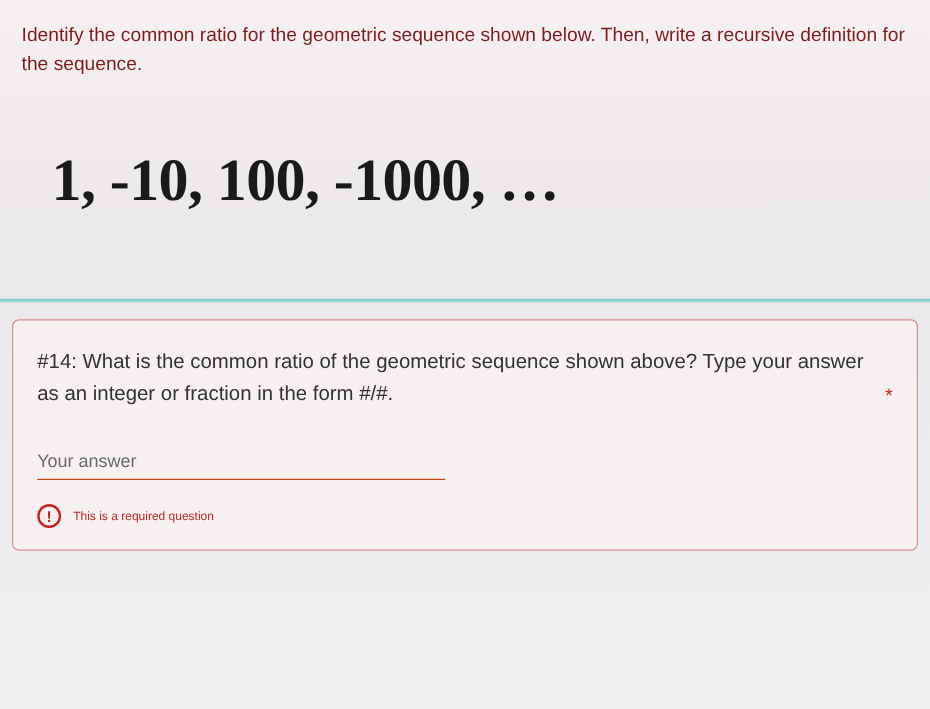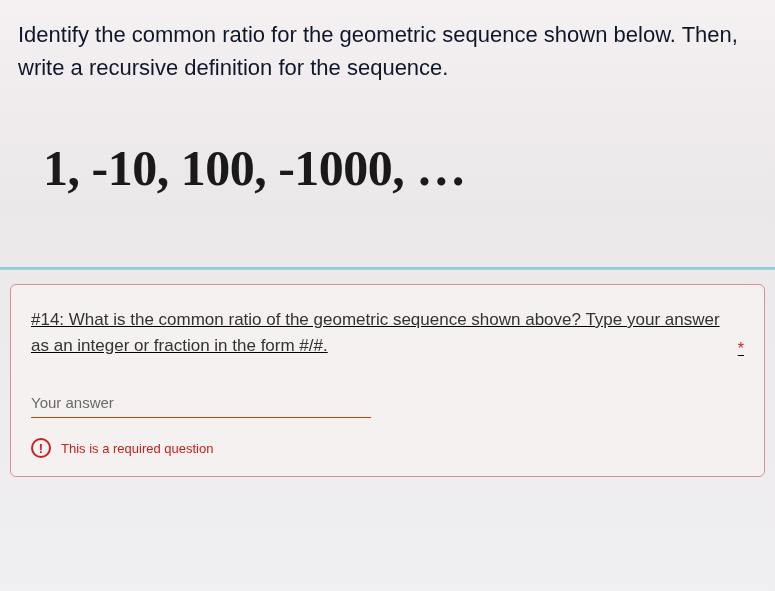--- a/index.html
+++ b/index.html
@@ -11,22 +11,22 @@
       width: 775px;
       height: 591px;
       font-family: Arial, Helvetica, sans-serif;
       background: linear-gradient(180deg, #f5f0f2 0%, #ebe8ea 35%, #f0eff1 100%);
       overflow: hidden;
     }
     .top-section {
       padding: 18px 18px 0 18px;
     }
     .instructions {
-      color: #0f172a;
-      font-size: 22px;
+      color: #7f1d1d;
+      font-size: 16px;
       line-height: 1.5;
       font-weight: 500;
     }
     .sequence {
       color: #1a1a1a;
       font-size: 50px;
       font-weight: 700;
       margin-top: 55px;
       margin-left: 25px;
       letter-spacing: -0.5px;
@@ -42,21 +42,20 @@
       margin: 14px 10px 0 10px;
       background: #f4f1f0;
       border: 1px solid #d89090;
       border-radius: 6px;
       padding: 22px 20px 18px 20px;
     }
     .question-row {
       display: flex;
       align-items: flex-end;
       gap: 10px;
-      text-decoration: underline;
     }
     .question-text {
       color: #333;
       font-size: 17px;
       line-height: 1.5;
       font-weight: 500;
       flex: 1;
     }
     .required-star {
       color: #c5221f;
@@ -94,21 +93,21 @@
       display: flex;
       align-items: center;
       justify-content: center;
       color: #c5221f;
       font-size: 13px;
       font-weight: bold;
       flex-shrink: 0;
     }
     .error-text {
       color: #c5221f;
-      font-size: 13px;
+      font-size: 10px;
     }
   </style>
 </head>
 <body>
 
 <div class="top-section">
   <p class="instructions">Identify the common ratio for the geometric sequence shown below. Then, write a recursive definition for the sequence.</p>
   <div class="sequence">1, -10, 100, -1000, …</div>
 </div>
 

